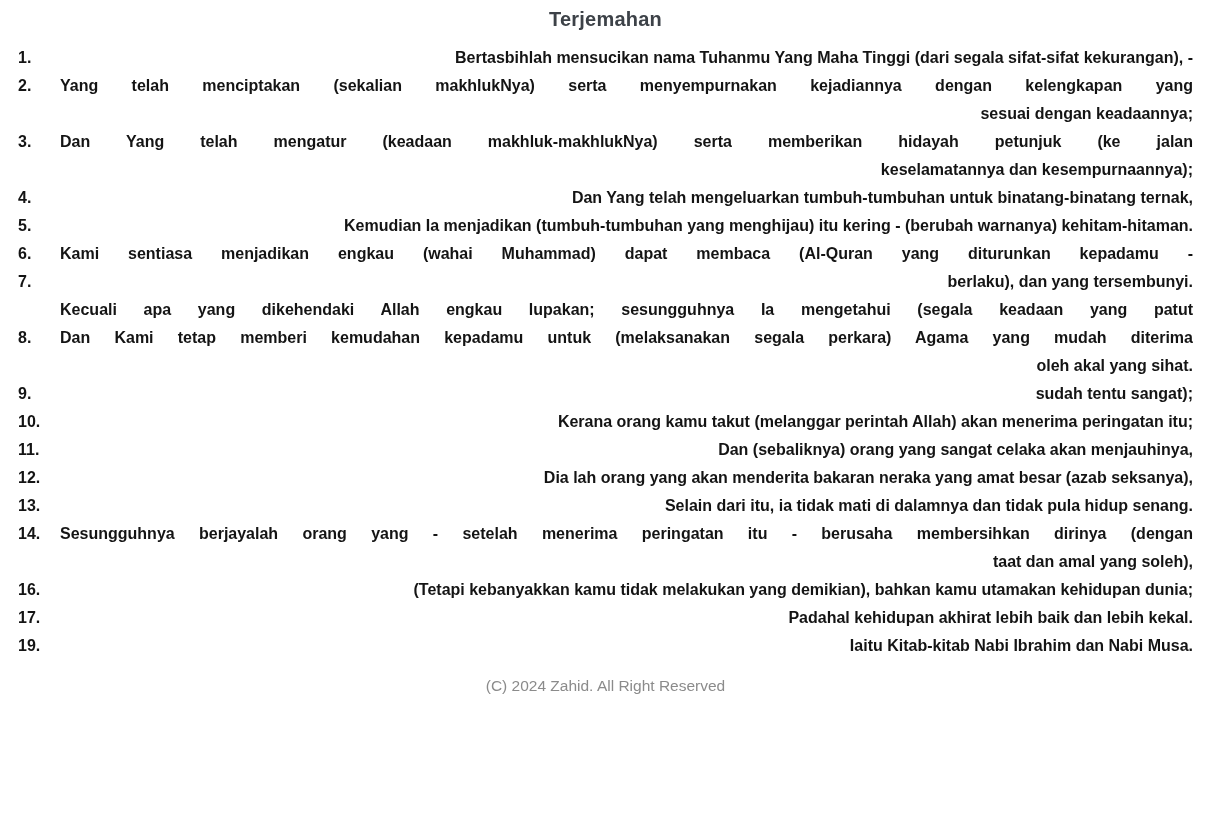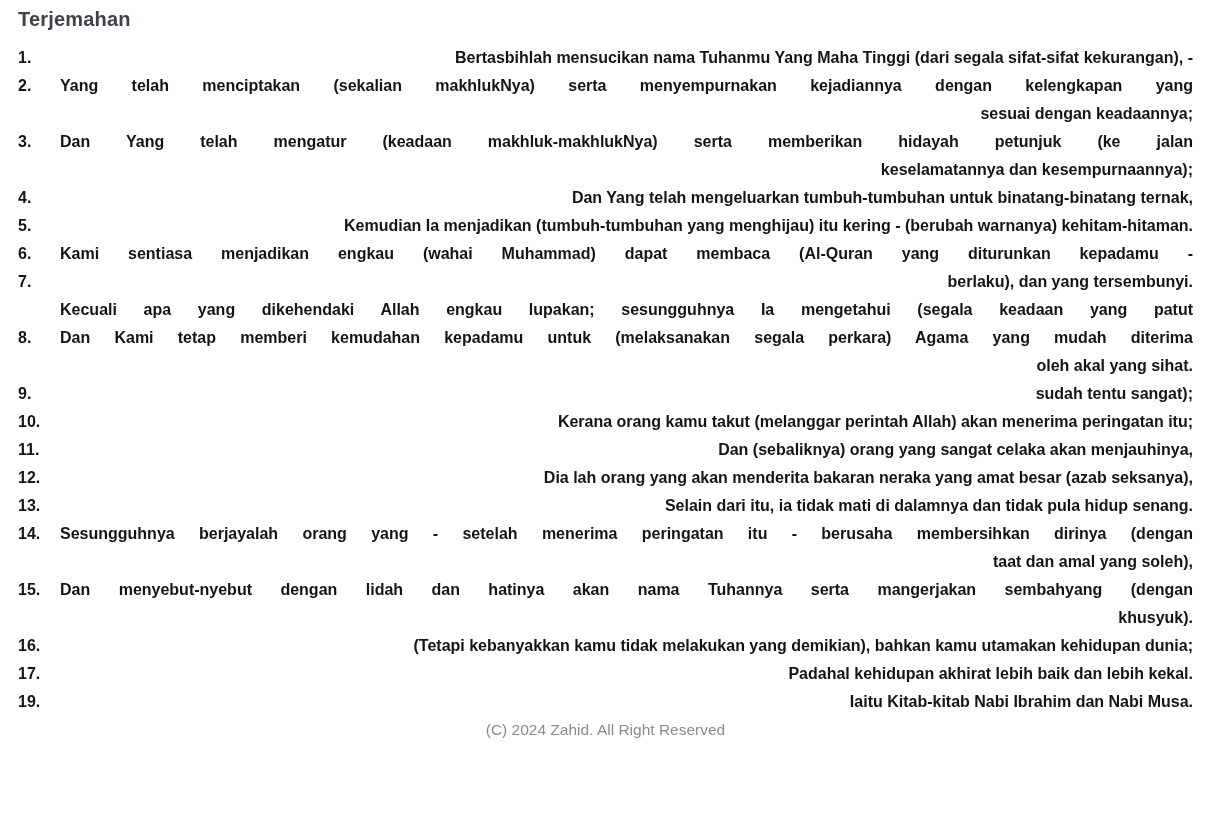--- a/index.html
+++ b/index.html
@@ -20,20 +20,21 @@
     padding: 6px 19px 0 18px;
     background: #ffffff;
   }
   .page-title {
     font-size: 20px;
     line-height: 26px;
     font-weight: bold;
     color: #3d4248;
     margin: 0 0 12px 0;
     letter-spacing: 0.2px;
+    text-align: center;
   }
   .verse-list {
     list-style: none;
     margin: 0;
     padding: 0;
   }
   .verse-row {
     display: flex;
     align-items: flex-start;
     font-size: 16px;
@@ -51,21 +52,21 @@
   }
   .verse-line {
     text-align: right;
     white-space: normal;
   }
   .verse-line.jline {
     text-align: justify;
     text-align-last: justify;
   }
   .footer {
-    margin-top: 2px;
+    margin-top: 14px;
     text-align: center;
     font-size: 15.5px;
     line-height: 24px;
     font-weight: normal;
     color: #8b8b8b;
   }
 </style>
 </head>
 <body>
 
@@ -169,27 +170,20 @@
   </li>
 
   <li class="verse-row">
     <span class="verse-num">14.</span>
     <span class="verse-text">
           <div class="verse-line jline">Sesungguhnya berjayalah orang yang - setelah menerima peringatan itu - berusaha membersihkan dirinya (dengan</div>
           <div class="verse-line">taat dan amal yang soleh),</div>
         </span>
   </li>
 
-  <li class="verse-row">
-    <span class="verse-num">15.</span>
-    <span class="verse-text">
-          <div class="verse-line jline">Dan menyebut-nyebut dengan lidah dan hatinya akan nama Tuhannya serta mangerjakan sembahyang (dengan</div>
-          <div class="verse-line">khusyuk).</div>
-        </span>
-  </li>
 
   <li class="verse-row">
     <span class="verse-num">16.</span>
     <span class="verse-text">
           <div class="verse-line">(Tetapi kebanyakkan kamu tidak melakukan yang demikian), bahkan kamu utamakan kehidupan dunia;</div>
         </span>
   </li>
 
   <li class="verse-row">
     <span class="verse-num">17.</span>

